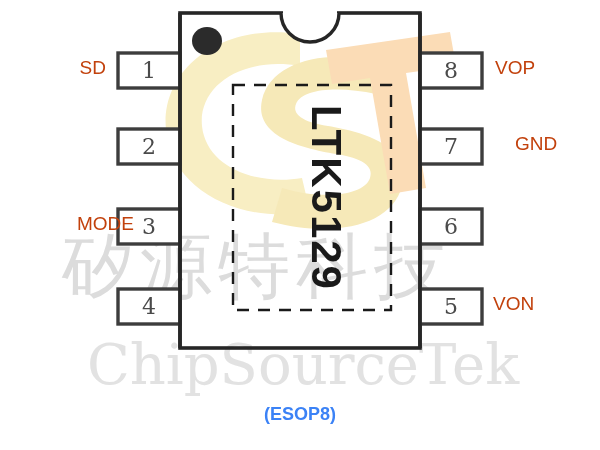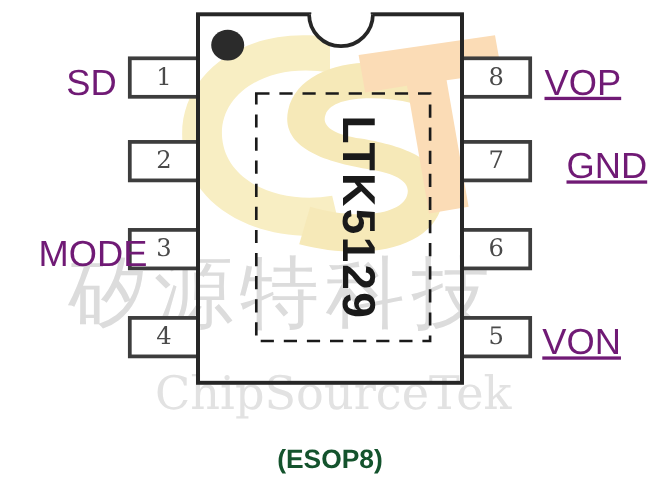--- a/index.html
+++ b/index.html
@@ -43,21 +43,21 @@
     letter-spacing: 6px;
     color: #dcdcdc;
     white-space: nowrap;
   }
 
   #wm-en {
     left: 8px; top: 337px;
     width: 590px;
     z-index: 1;
     font-family: "DejaVu Serif", serif;
-    font-size: 42px;
+    font-size: 56px;
     line-height: 1;
     color: #e2e2e2;
     white-space: nowrap;
     text-align: center;
   }
 
   
   #drawing {
     position: absolute;
     left: 0; top: 0;
@@ -66,38 +66,38 @@
   }
 
   
   #caption {
     position: absolute;
     left: 0; top: 404px;
     width: 600px;
     z-index: 4;
     text-align: center;
     font-family: "Liberation Sans", sans-serif;
-    font-size: 24px;
+    font-size: 18px;
     font-weight: bold;
-    color: #14532d;
+    color: #3b82f6;
     letter-spacing: 0px;
   }
 
   
   .pin-label {
     position: absolute;
     z-index: 4;
     font-family: "Liberation Sans", sans-serif;
-    font-size: 33px;
-    color: #701a75;
+    font-size: 19px;
+    color: #c2410c;
     white-space: nowrap;
     line-height: 1;
   }
   .pin-label.left  { text-align: right; }
-  .pin-label.right { text-align: left; text-decoration: underline; }
+  .pin-label.right { text-align: left; }
 
   
   .pin-num {
     position: absolute;
     z-index: 4;
     width: 62px;
     text-align: center;
     font-family: "DejaVu Serif", serif;
     font-size: 22px;
     color: #4a4a4a;

